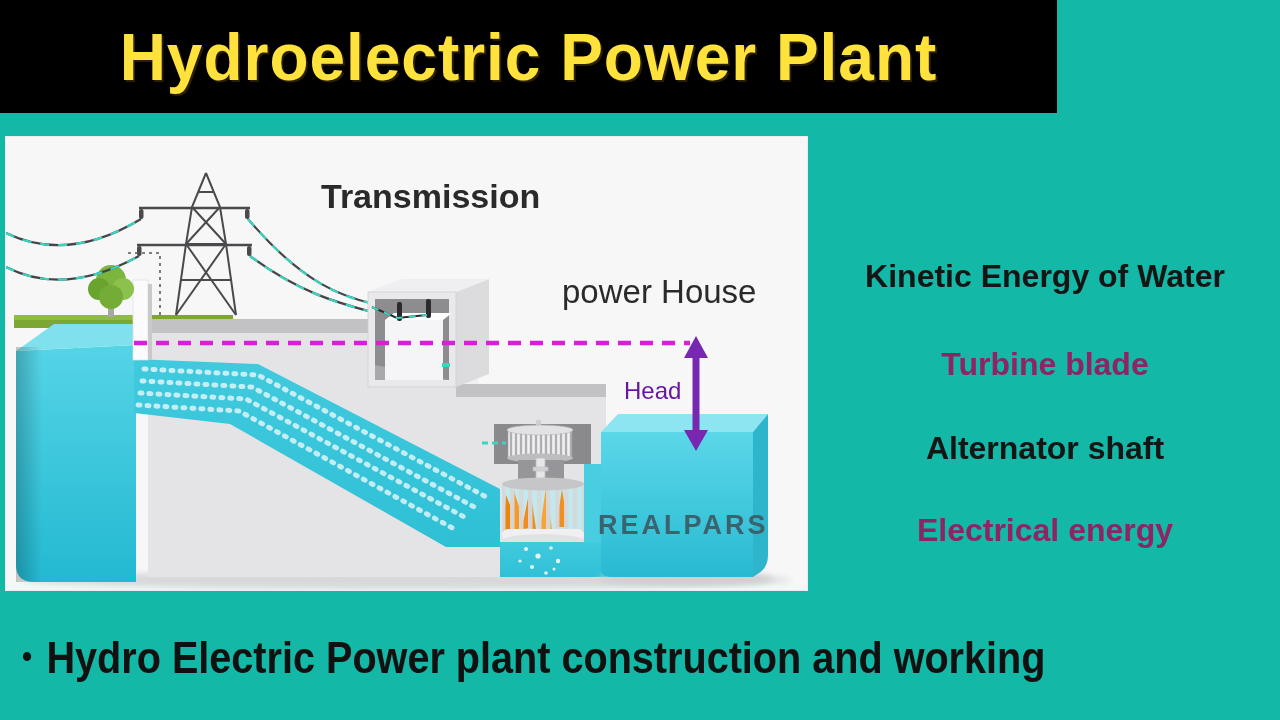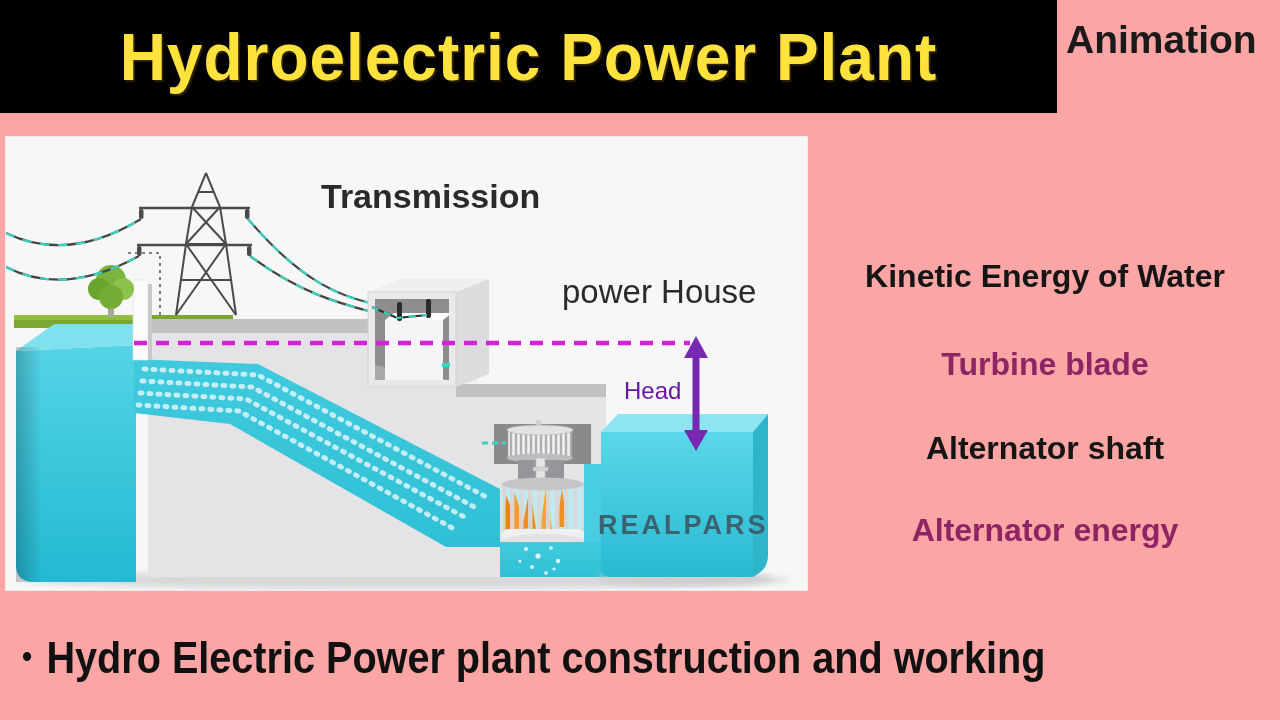--- a/index.html
+++ b/index.html
@@ -1,16 +1,16 @@
 <!DOCTYPE html>
 <html><head>
 <meta charset="utf-8">
 <style>
   html,body{margin:0;padding:0;background:#ffffff;}
-  .page{position:relative;width:1280px;height:720px;background:#fca5a5;overflow:hidden;
+  .page{position:relative;width:1280px;height:720px;background:#14b8a6;overflow:hidden;
         font-family:"Liberation Sans", sans-serif;}
 
   
   .banner{position:absolute;left:0;top:0;width:1057px;height:113px;background:#000000;
           display:flex;align-items:center;justify-content:center;}
   .banner-title{color:#FFE23C;font-size:66px;font-weight:bold;white-space:nowrap;
                 transform:scaleX(0.97);transform-origin:center;
                 text-shadow:2px 2px 0 rgba(120,90,0,0.35);letter-spacing:1px;}
   .banner-tag{position:absolute;left:1066px;top:18px;color:#1A1A1A;font-size:39px;font-weight:600;}
 
@@ -43,21 +43,20 @@
   .caption .bullet{font-size:32px;vertical-align:6px;margin-right:16px;}
 </style>
 </head>
 <body>
 
 <div class="page">
 
   <div class="banner">
     <div class="banner-title">Hydroelectric Power Plant</div>
   </div>
-  <div class="banner-tag">Animation</div>
 
   <div class="panel">
     <svg width="801" height="453" viewBox="0 0 801 453">
       <defs>
         <linearGradient id="resWater" x1="0" y1="0" x2="0" y2="1">
           <stop offset="0" stop-color="#55D4E6"></stop>
             <stop offset="1" stop-color="#23B9D1"></stop>
         </linearGradient>
         <linearGradient id="tailWater" x1="0" y1="0" x2="0" y2="1">
           <stop offset="0" stop-color="#5BD7E8"></stop>
@@ -235,20 +234,20 @@
     <div class="dlabel lbl-transmission">Transmission</div>
     <div class="dlabel lbl-powerhouse">power House</div>
     <div class="dlabel lbl-head">Head</div>
     <div class="dlabel lbl-watermark">REALPARS</div>
   </div>
 
   <div class="energy">
     <div class="energy-item e0">Kinetic Energy of Water</div>
     <div class="energy-item e2">Alternator shaft</div>
     <div class="energy-item e1">Turbine blade</div>
-    <div class="energy-item e3">Alternator energy</div>
+    <div class="energy-item e3">Electrical energy</div>
   </div>
 
   <div class="caption">
     <span class="bullet">•</span><span>Hydro Electric Power plant construction and working</span>
   </div>
 
 </div>
 
 </body></html>

